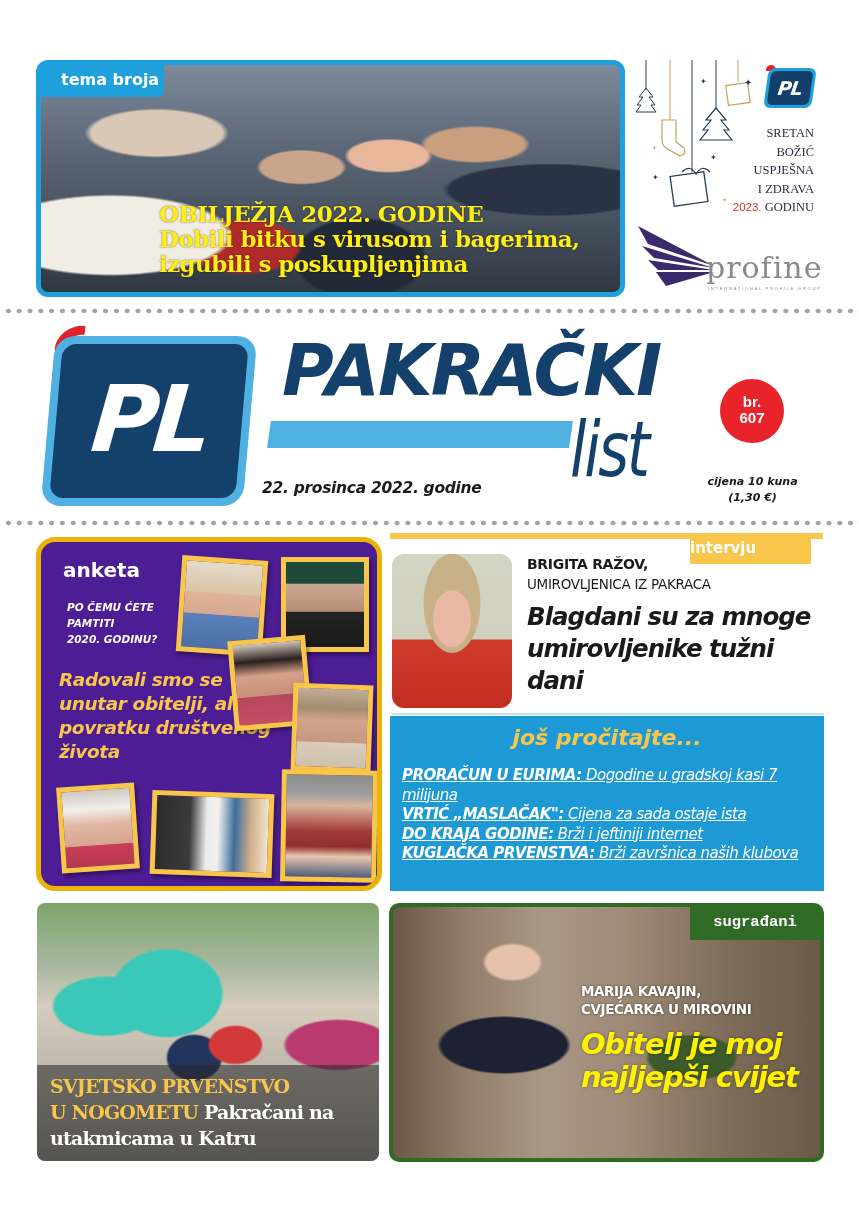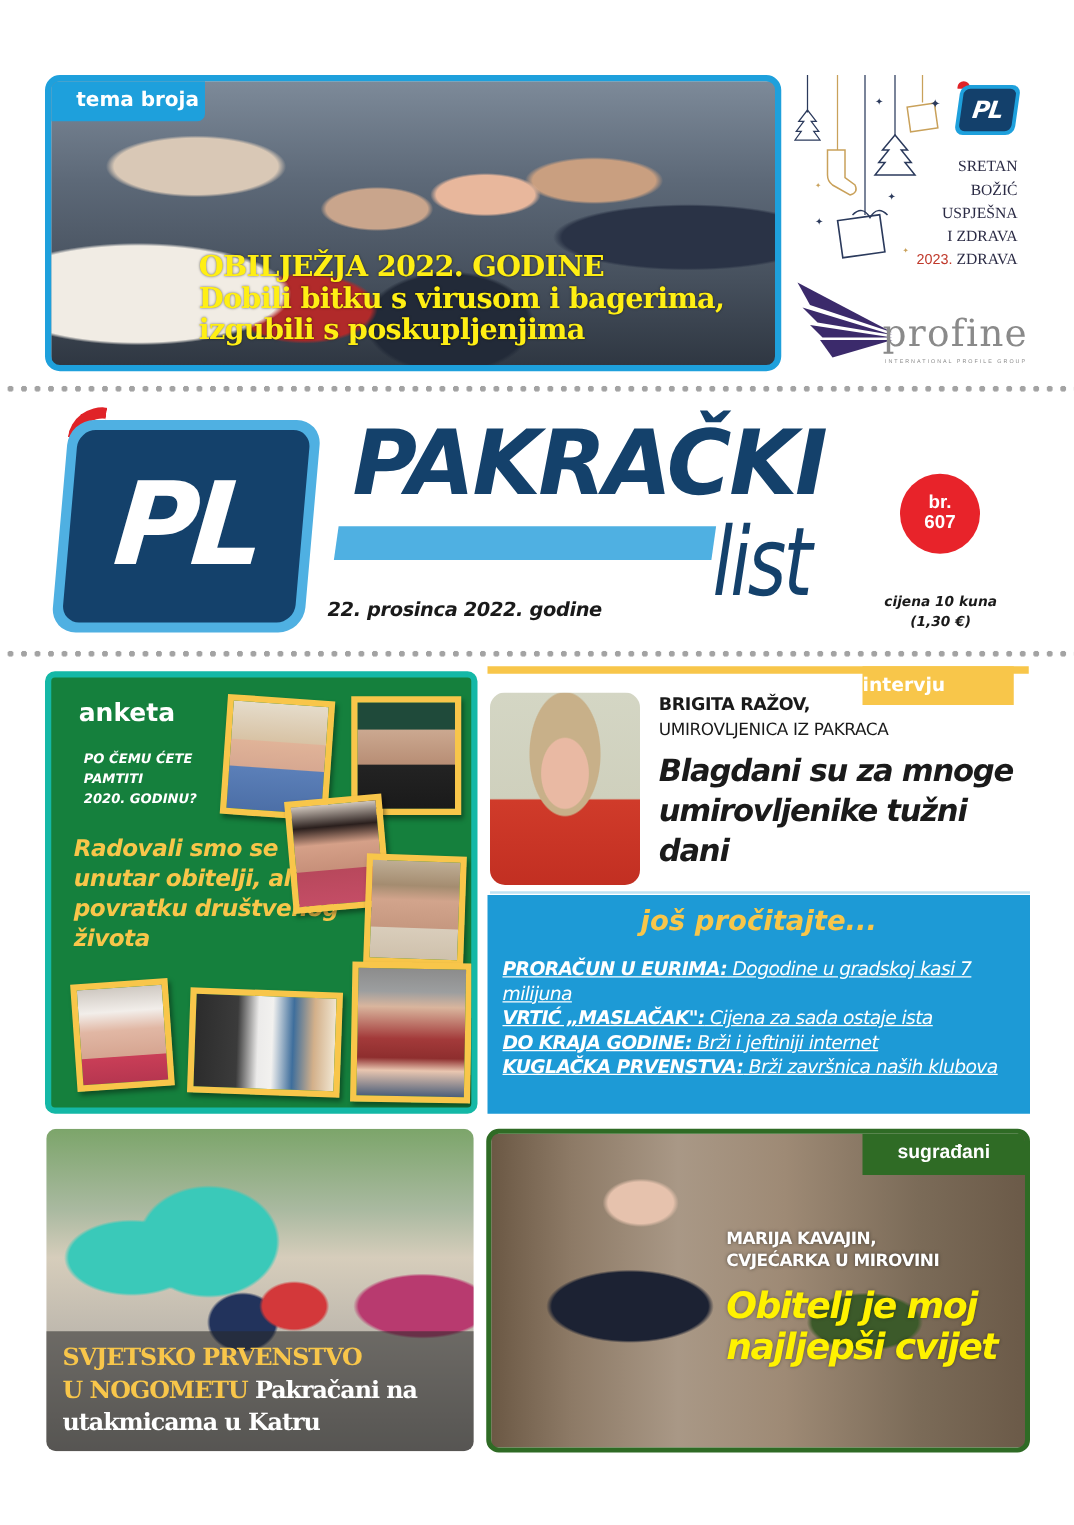--- a/index.html
+++ b/index.html
@@ -105,22 +105,22 @@
     color: #fff; text-align: center; font-family: "Liberation Sans", sans-serif; font-weight: bold;
     font-size: 15px; line-height: 16px; padding-top: 15px;
   }
   .price {
     left: 705px; top: 474px; width: 95px; text-align: center; font-family: "DejaVu Sans", sans-serif;
     font-style: italic; font-weight: bold; font-size: 11px; line-height: 16px; color: #1a1a1a;
   }
 
   
   .anketa {
-    left: 36px; top: 537px; width: 346px; height: 354px; border: 5px solid #14b8a6; border-radius: 8px;
-    background: #15803d; overflow: hidden;
+    left: 36px; top: 537px; width: 346px; height: 354px; border: 5px solid #eab308; border-radius: 19px;
+    background: #4c1d95; overflow: hidden;
   }
   .anketa .tag {
     left: 22px; top: 16px; color: #fff; font-family: "DejaVu Sans", sans-serif; font-weight: bold; font-size: 20px;
   }
   .anketa .question {
     left: 26px; top: 57px; color: #fff; font-family: "DejaVu Sans", sans-serif; font-weight: bold; font-style: italic;
     font-size: 10.5px; line-height: 16px;
   }
   .anketa .quote {
     left: 18px; top: 126px; width: 230px; color: #f8c64a; font-family: "DejaVu Sans", sans-serif; font-weight: bold;
@@ -186,21 +186,21 @@
   
   .citizens {
     left: 389px; top: 903px; width: 435px; height: 259px; border: 4px solid #2f6b25; border-radius: 10px; overflow: hidden;
     background:
       radial-gradient(ellipse at 26% 55%, #1c2233 0 14%, transparent 15%),
       radial-gradient(ellipse at 28% 22%, #e6c2ad 0 6%, transparent 7%),
       radial-gradient(ellipse at 70% 60%, #3c5a2a 0 10%, transparent 11%),
       linear-gradient(90deg, #6b5844 0%, #8d7a66 15%, #a99886 35%, #9e8a75 55%, #7b6b58 80%, #6b5a48 100%);
   }
   .citizens .tag {
-    right: 0; top: 0; width: 130px; height: 33px; background: #2f6b25; color: #fff; font-family: Liberation Sans, sans-serif;
+    right: 0; top: 0; width: 130px; height: 33px; background: #2f6b25; color: #fff; font-family: Liberation Mono, monospace;
     font-weight: bold; font-size: 15.5px; text-align: center; line-height: 30px;
   }
   .citizens .name {
     left: 188px; top: 75px; color: #fff; font-family: "DejaVu Sans", sans-serif; font-weight: bold; font-size: 13.5px;
     line-height: 18px; letter-spacing: -0.4px; text-shadow: 0 0 3px rgba(0,0,0,0.5);
   }
   .citizens .title {
     left: 188px; top: 121px; width: 240px; color: #fff200; font-family: "DejaVu Sans", sans-serif; font-weight: bold;
     font-style: italic; font-size: 29px; line-height: 33px; letter-spacing: -1.3px; text-shadow: 0 0 3px rgba(0,0,0,0.4);
   }
@@ -239,21 +239,21 @@
   </svg>
   <div class="abs pl-mini-tab"></div>
   <div class="abs pl-mini">
     <div class="abs pl-mini-inner">PL</div>
   </div>
   <div class="abs greeting">
     <div>SRETAN</div>
     <div>BOŽIĆ</div>
     <div>USPJEŠNA</div>
     <div>I ZDRAVA</div>
-    <div><span class="yr">2023.</span> <span>ZDRAVA</span></div>
+    <div><span class="yr">2023.</span> <span>GODINU</span></div>
   </div>
 </div>
 
 <div class="abs profine">
   <svg width="80" height="70" viewBox="0 0 80 70" style="position:absolute;left:0;top:0">
     <path d="M2 2 L12 20 L78 42 Z" fill="#3b2a6b"></path>
     <path d="M6 22 L18 34 L78 44 Z" fill="#3b2a6b"></path>
     <path d="M12 36 L22 46 L78 46 Z" fill="#3b2a6b"></path>
     <path d="M20 48 L30 62 L78 48 Z" fill="#3b2a6b"></path>
   </svg>

